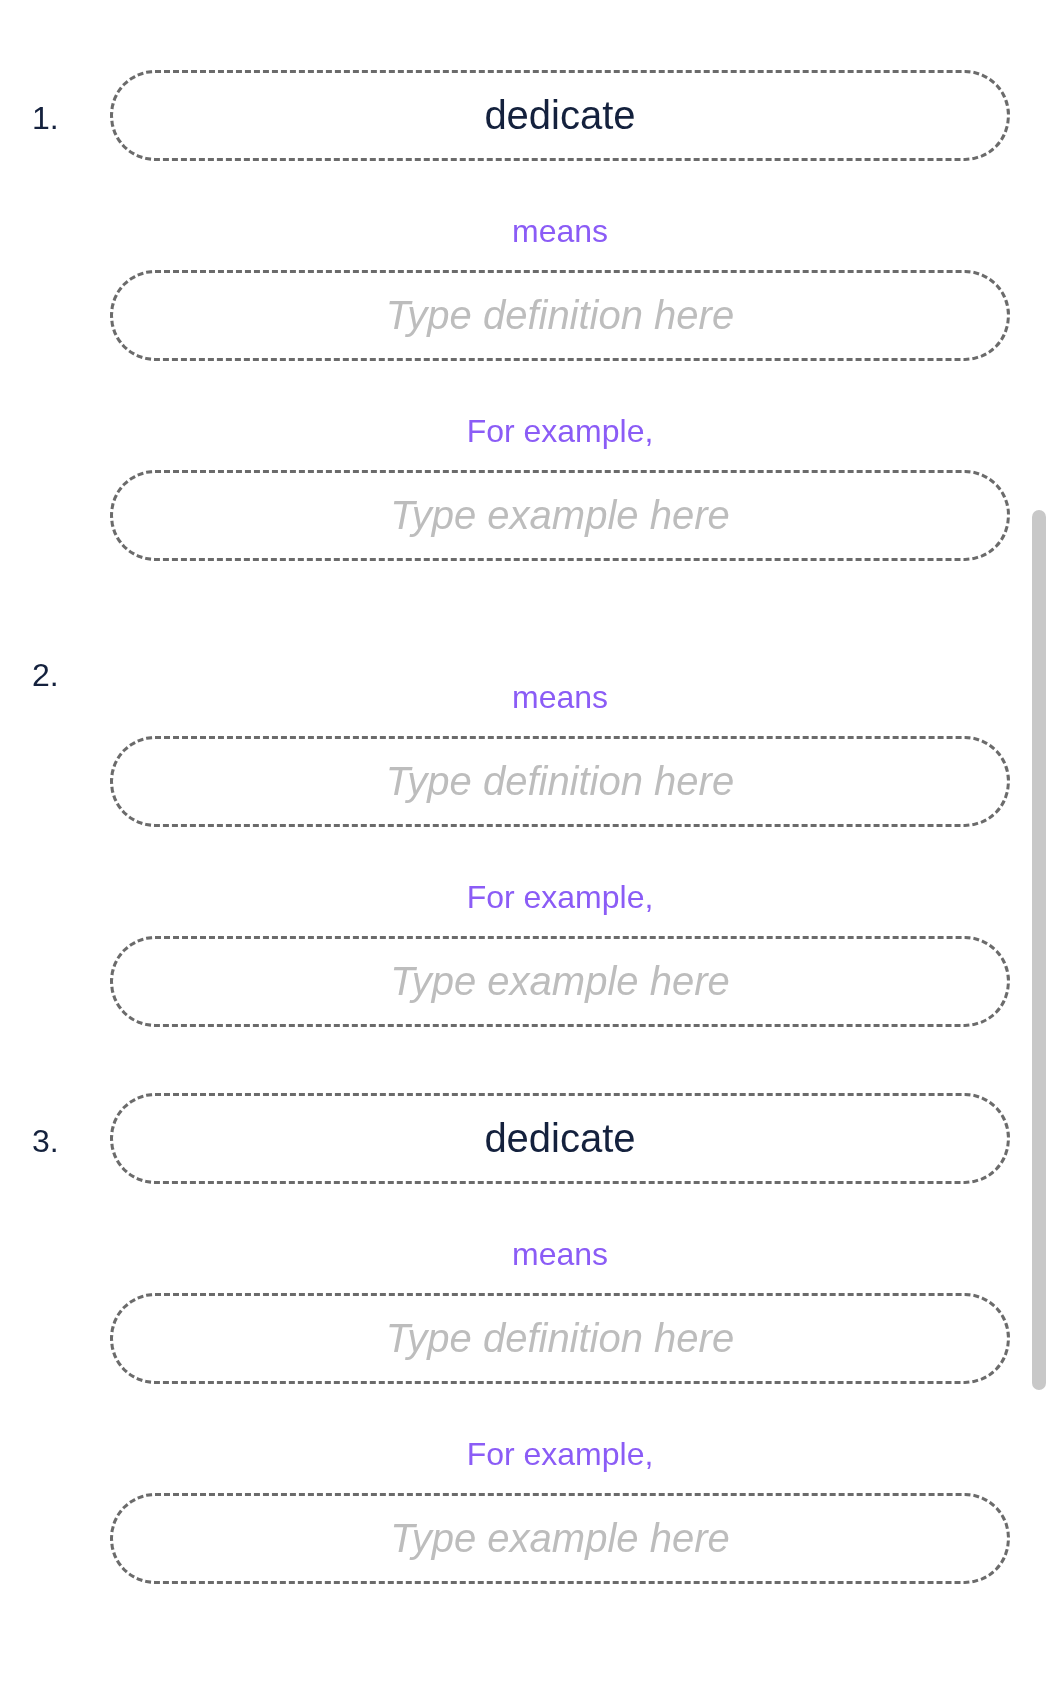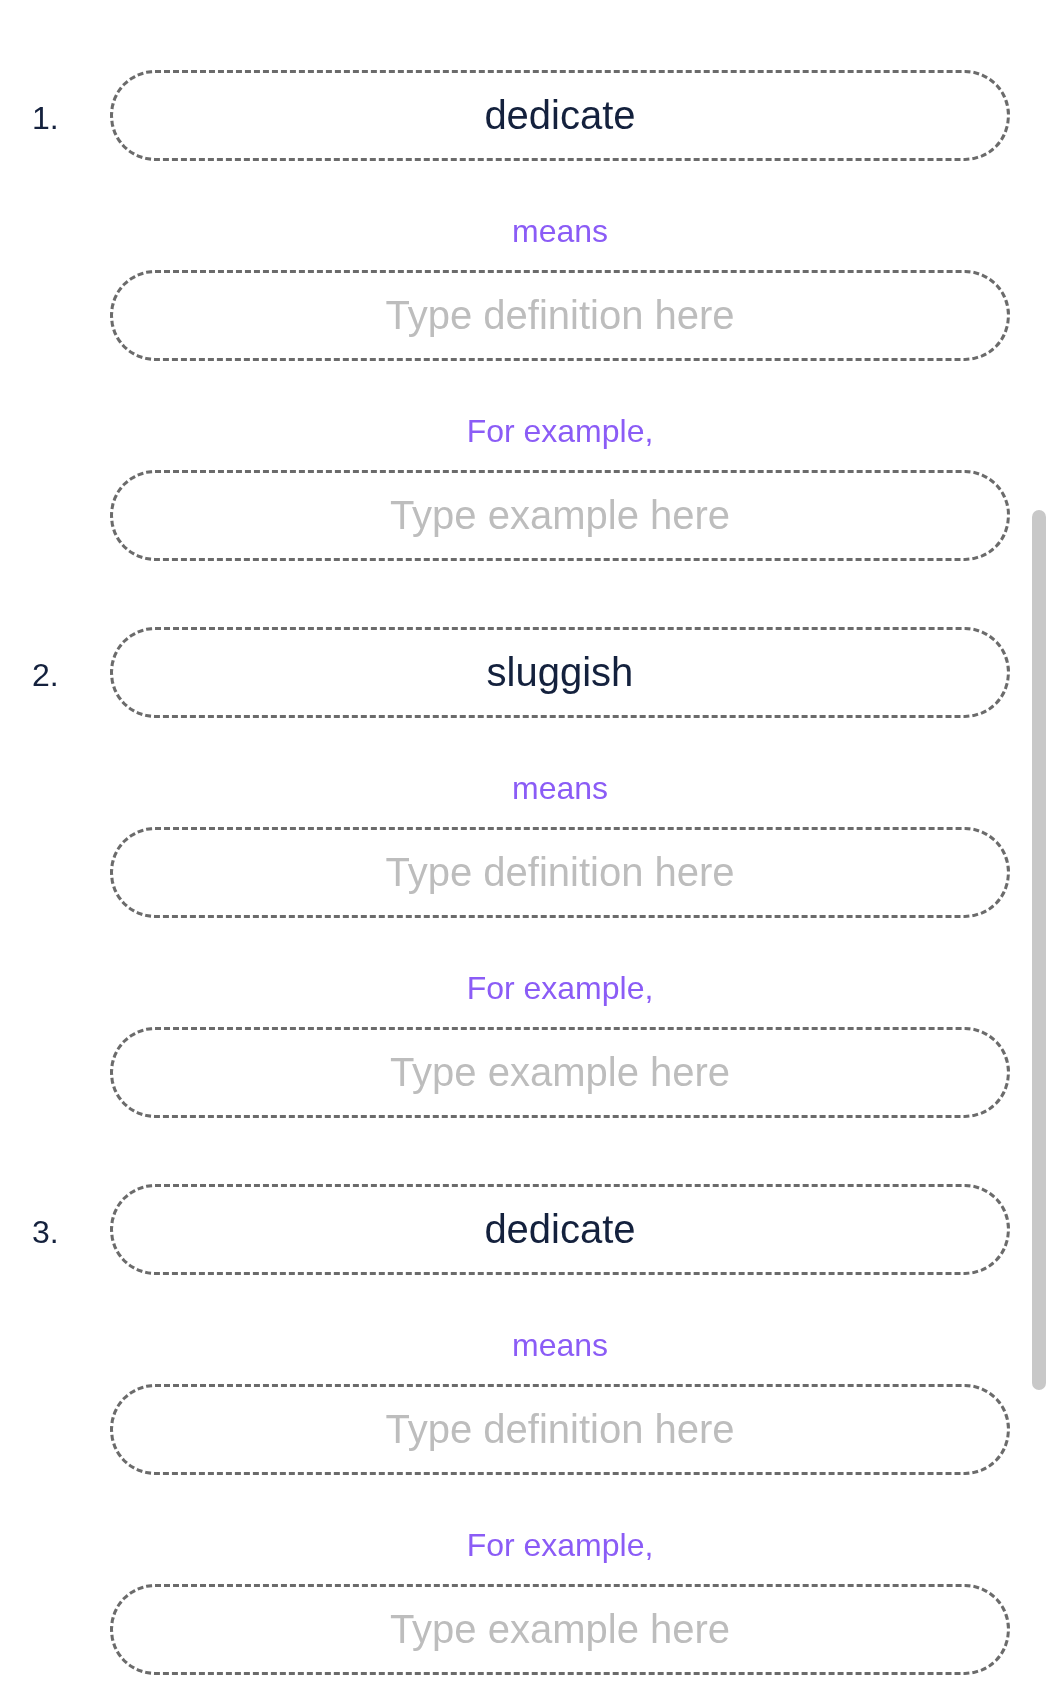--- a/index.html
+++ b/index.html
@@ -79,20 +79,21 @@
     width: 100%;
     border: 3px dashed #6b6b6b;
     border-radius: 45px;
     text-align: center;
     font-size: 40px;
     color: #bdbdbd;
     background: transparent;
     outline: none;
     padding: 20px 10px;
     font-family: inherit;
+    font-style: italic;
   }
   .input-box::placeholder {
     color: #bdbdbd;
   }
 </style>
 </head>
 <body>
 
 <div class="content">
 
@@ -103,21 +104,20 @@
       <div class="label">means</div>
       <input class="input-box" placeholder="Type definition here" style="">
       <div class="label">For example,</div>
       <input class="input-box" placeholder="Type example here" style="">
     </div>
   </div>
 
   <div class="entry">
     <div class="num">2.</div>
     <div class="stack">
-      <div class="box word-box">sluggish</div>
       <div class="label">means</div>
       <input class="input-box" placeholder="Type definition here" style="">
       <div class="label">For example,</div>
       <input class="input-box" placeholder="Type example here" style="">
     </div>
   </div>
 
   <div class="entry">
     <div class="num">3.</div>
     <div class="stack">

